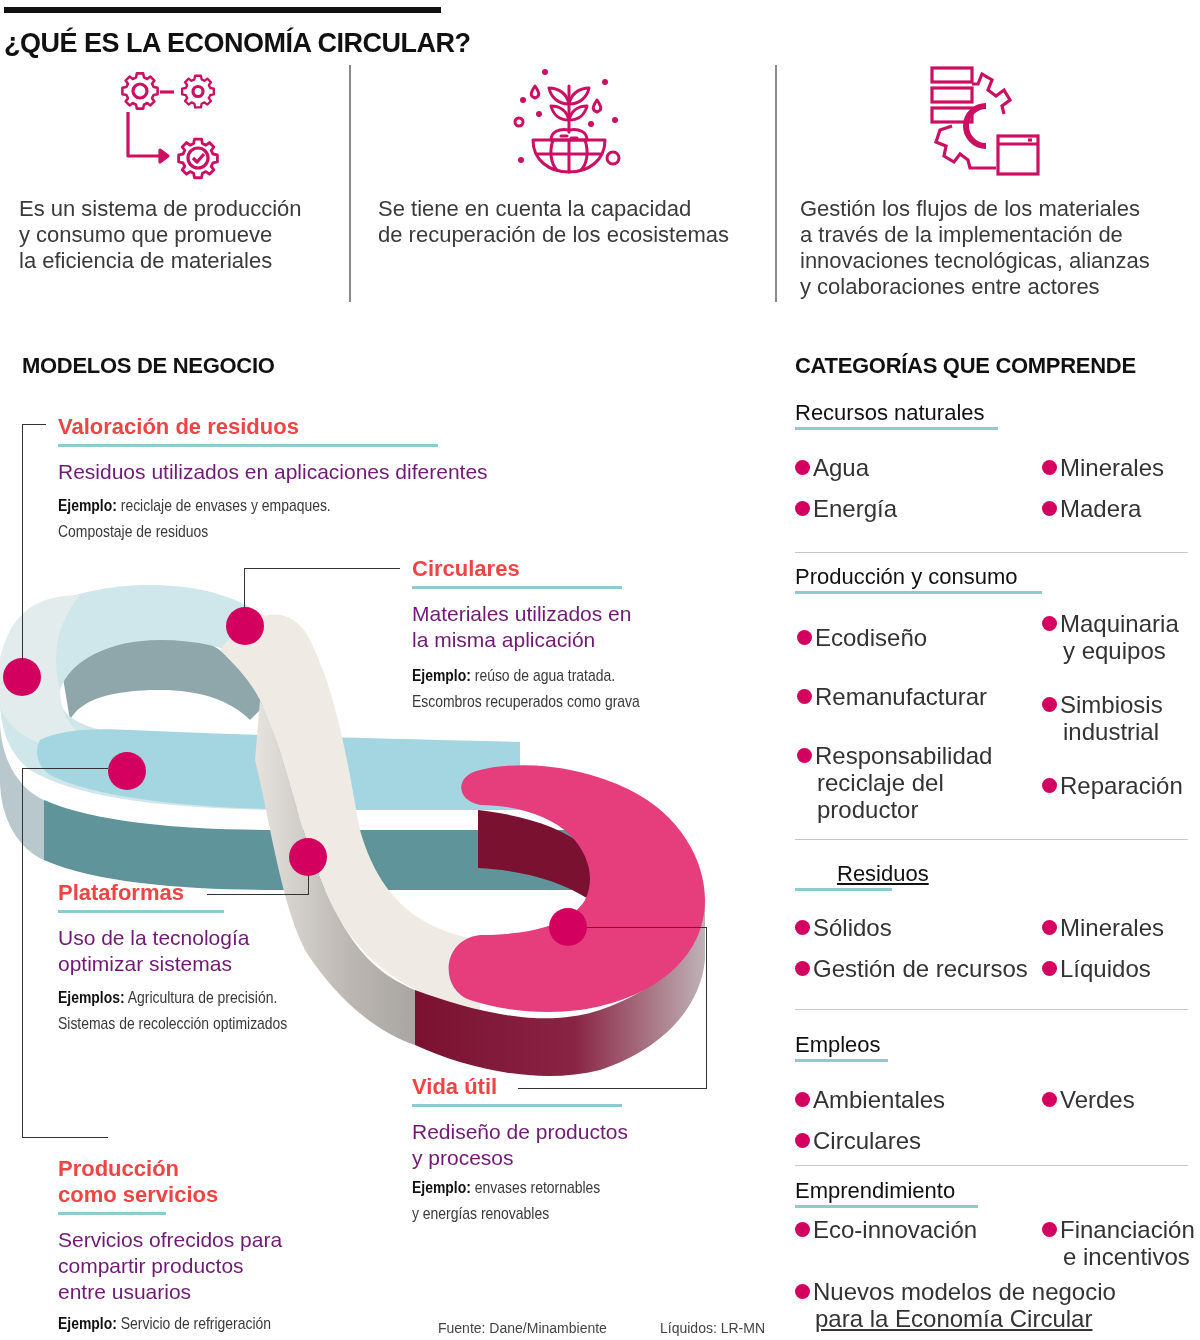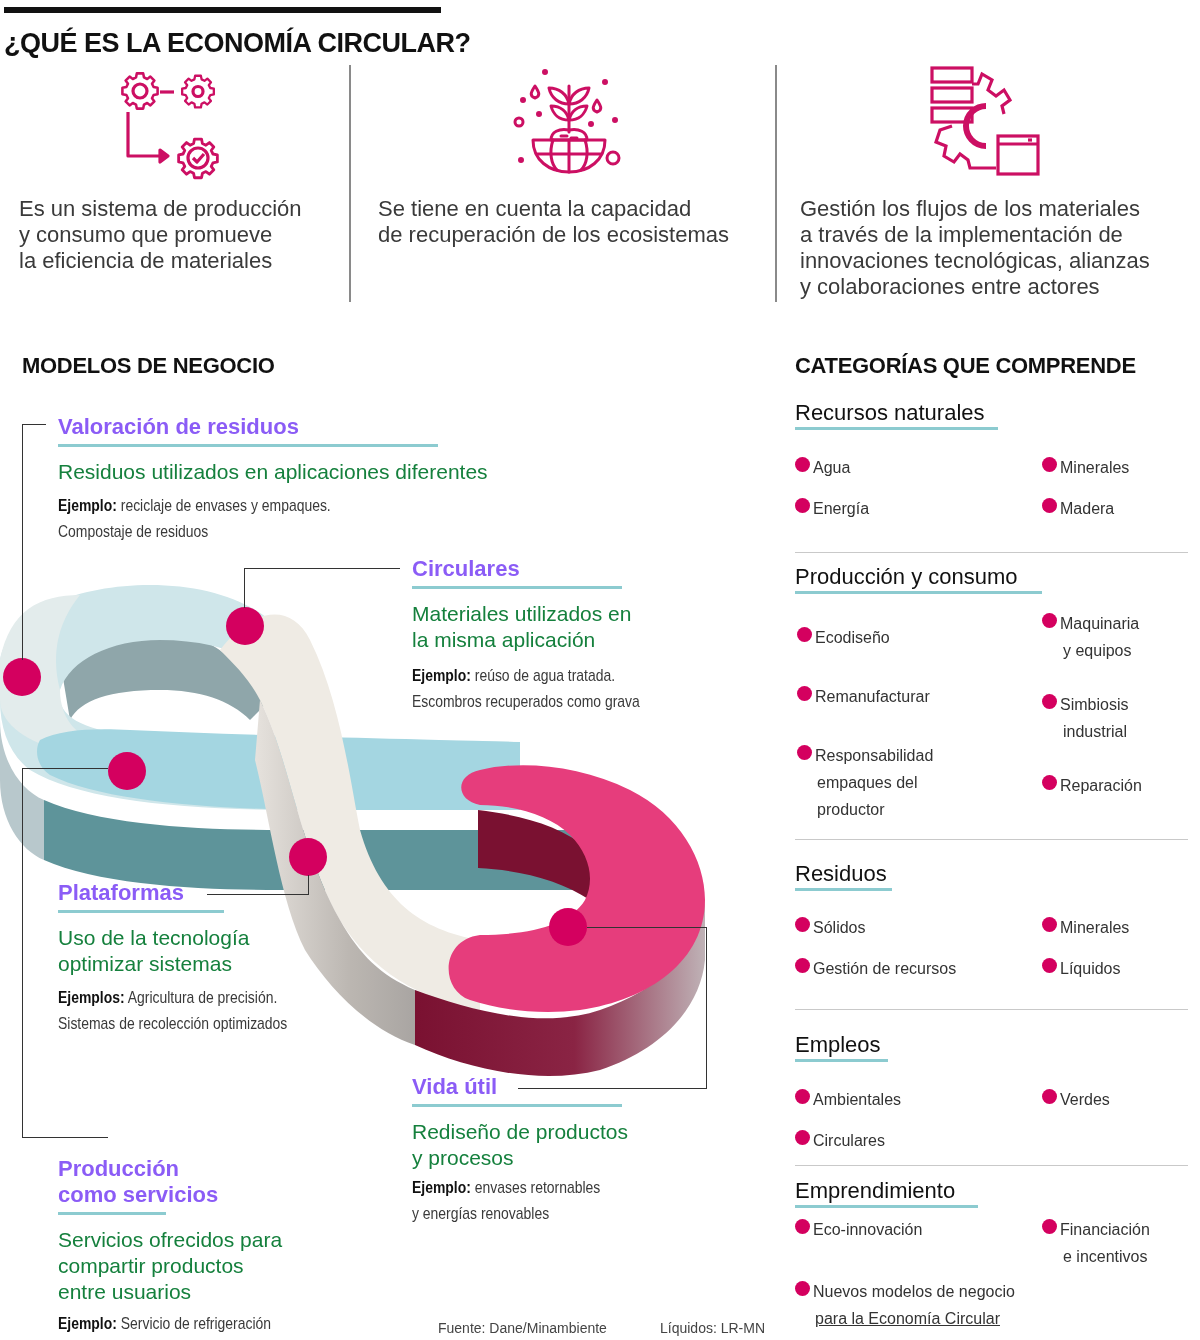--- a/index.html
+++ b/index.html
@@ -4,28 +4,28 @@
 <style>
   * { box-sizing: border-box; margin: 0; padding: 0; }
   html, body { width: 1200px; height: 1340px; background: #ffffff; overflow: hidden; }
   body { position: relative; font-family: "Liberation Sans", sans-serif; color: #2b2b2b; }
   .abs { position: absolute; }
   .topbar { left: 4px; top: 7px; width: 437px; height: 6px; background: #111; }
   .main-title { left: 4px; top: 28px; font-size: 27px; font-weight: bold; color: #111; letter-spacing: -0.5px; white-space: nowrap; }
   .vsep { width: 2px; background: #8a8a8a; }
   .intro-text { font-size: 22px; line-height: 26px; color: #3a3a3a; font-weight: normal; }
   .section-title { font-size: 22px; font-weight: bold; color: #111; letter-spacing: -0.3px; white-space: nowrap; }
-  .model-title { font-size: 22px; font-weight: bold; color: #8b5cf6; line-height: 26px; white-space: nowrap; }
+  .model-title { font-size: 22px; font-weight: bold; color: #ef4444; line-height: 26px; white-space: nowrap; }
   .teal-line { height: 3px; background: #8ccbd0; }
-  .model-desc { font-size: 21px; line-height: 26px; color: #15803d; }
+  .model-desc { font-size: 21px; line-height: 26px; color: #701a75; }
   .model-ex { font-size: 17px; line-height: 26px; color: #3a3a3a; font-family: "Liberation Sans Narrow", "Liberation Sans", sans-serif; transform-origin: left top; transform: scaleX(0.82); white-space: nowrap; }
   .model-ex b { color: #111; }
   .connector { border-color: #333; border-style: solid; border-width: 0; }
   .cat-title { font-size: 22px; color: #111; white-space: nowrap; }
-  .cat-item { font-size: 16px; line-height: 27px; color: #333; white-space: nowrap; }
+  .cat-item { font-size: 24px; line-height: 27px; color: #333; white-space: nowrap; }
   .dot { display: inline-block; width: 15px; height: 15px; border-radius: 50%; background: #d4005f; margin-right: 3px; vertical-align: 1px; }
   .cat-sep { left: 795px; width: 393px; height: 1px; background: #c9c9c9; }
   .footer { font-size: 14px; color: #444; white-space: nowrap; }
 </style>
 </head>
 <body>
 
 <div class="abs topbar"></div>
 <div class="abs main-title">¿QUÉ ES LA ECONOMÍA CIRCULAR?</div>
 
@@ -222,35 +222,35 @@
 <div class="abs cat-item" style="left:1042px;top:454px;"><span class="dot"></span><span>Minerales</span></div>
 <div class="abs cat-item" style="left:1042px;top:495px;"><span class="dot"></span><span>Madera</span></div>
 <div class="abs cat-sep" style="top:552px;"></div>
 
 <div class="abs cat-title" style="left:795px;top:564px;">Producción y consumo</div>
 <div class="abs teal-line" style="left:795px;top:591px;width:247px;"></div>
 <div class="abs cat-item" style="left:797px;top:624px;"><span class="dot"></span><span>Ecodiseño</span></div>
 <div class="abs cat-item" style="left:797px;top:683px;"><span class="dot"></span><span>Remanufacturar</span></div>
 <div class="abs cat-item" style="left:797px;top:742px;">
   <span class="dot"></span><span>Responsabilidad</span>
-  <div style="padding-left:20px;">empaques del</div>
+  <div style="padding-left:20px;">reciclaje del</div>
   <div style="padding-left:20px;">productor</div>
 </div>
 <div class="abs cat-item" style="left:1042px;top:610px;">
   <span class="dot"></span><span>Maquinaria</span>
   <div style="padding-left:21px;">y equipos</div>
 </div>
 <div class="abs cat-item" style="left:1042px;top:691px;">
   <span class="dot"></span><span>Simbiosis</span>
   <div style="padding-left:21px;">industrial</div>
 </div>
 <div class="abs cat-item" style="left:1042px;top:772px;"><span class="dot"></span><span>Reparación</span></div>
 <div class="abs cat-sep" style="top:839px;"></div>
 
-<div class="abs cat-title" style="left:795px;top:861px;">Residuos</div>
+<div class="abs cat-title" style="left:837px;top:861px;text-decoration:underline;">Residuos</div>
 <div class="abs teal-line" style="left:795px;top:888px;width:97px;"></div>
 <div class="abs cat-item" style="left:795px;top:914px;"><span class="dot"></span><span>Sólidos</span></div>
 <div class="abs cat-item" style="left:795px;top:955px;"><span class="dot"></span><span>Gestión de recursos</span></div>
 <div class="abs cat-item" style="left:1042px;top:914px;"><span class="dot"></span><span>Minerales</span></div>
 <div class="abs cat-item" style="left:1042px;top:955px;"><span class="dot"></span><span>Líquidos</span></div>
 <div class="abs cat-sep" style="top:1009px;"></div>
 
 <div class="abs cat-title" style="left:795px;top:1032px;">Empleos</div>
 <div class="abs teal-line" style="left:795px;top:1059px;width:93px;"></div>
 <div class="abs cat-item" style="left:795px;top:1086px;"><span class="dot"></span><span>Ambientales</span></div>

